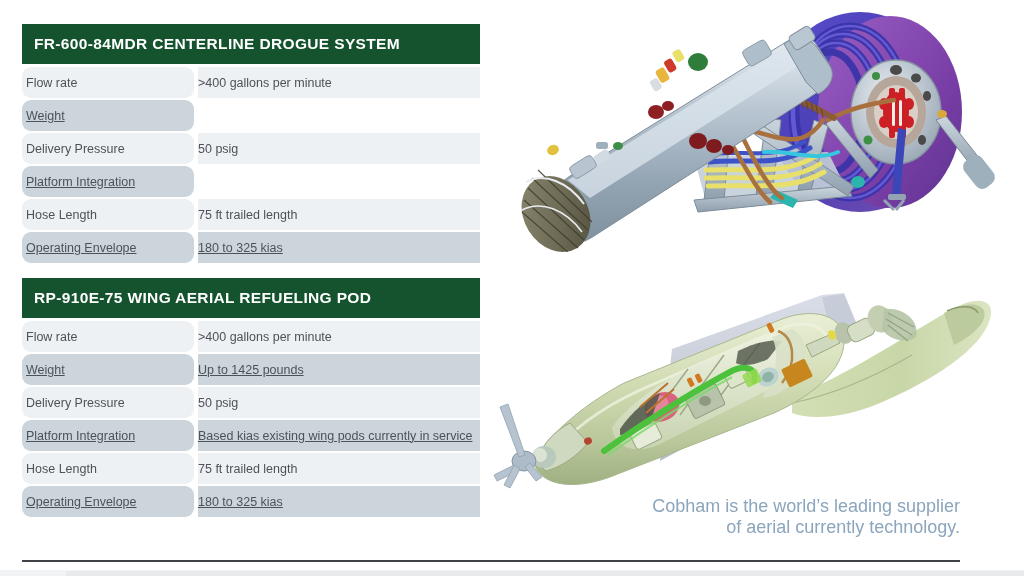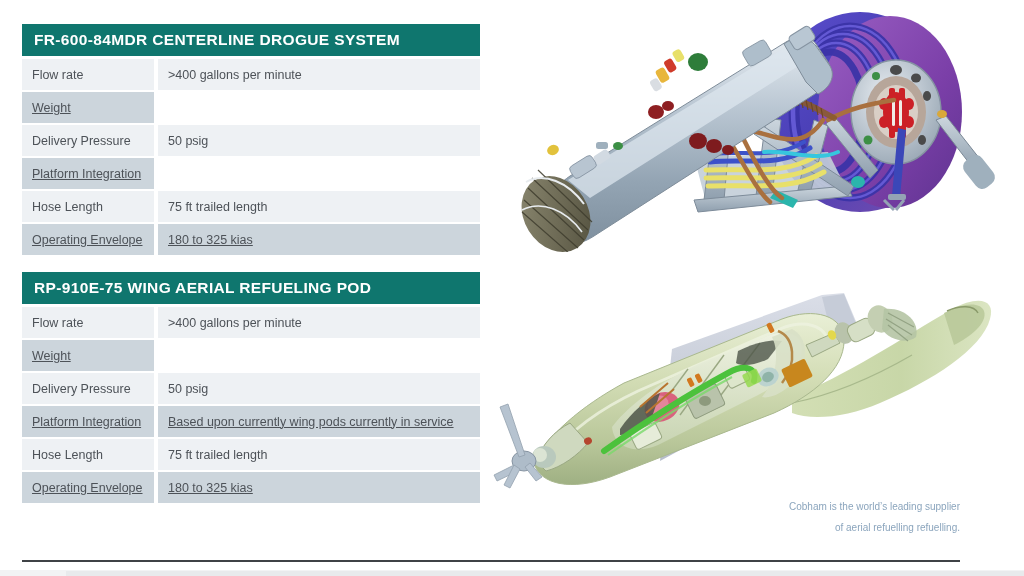--- a/index.html
+++ b/index.html
@@ -21,25 +21,25 @@
     background: #ffffff;
   }
 
   
   .spec-table {
     position: absolute;
     left: 22px;
     width: 458px;
   }
   #table-drogue { top: 24px; }
-  #table-pod    { top: 272px; }
+  #table-pod    { top: 278px; }
 
   .spec-header {
-    height: 32px;
-    background: #0f766e;
+    height: 40px;
+    background: #14532d;
     color: #ffffff;
     font-size: 15.5px;
     font-weight: bold;
     letter-spacing: 0.35px;
     display: flex;
     align-items: center;
     padding-left: 12px;
     box-sizing: border-box;
     text-transform: uppercase;
   }
@@ -53,27 +53,28 @@
   }
 
   .spec-cell {
     display: flex;
     align-items: center;
     font-size: 12.5px;
     color: #4d5258;
     box-sizing: border-box;
   }
   .cell-label {
-    width: 132px;
-    padding-left: 10px;
+    width: 172px;
+    padding-left: 4px;
     margin-right: 4px;
+    border-radius: 9px;
   }
   .cell-value {
     flex: 1;
-    padding-left: 10px;
+    padding-left: 0;
   }
 
   .row-light .spec-cell { background: #eef1f4; }
   .row-dark  .spec-cell { background: #ccd5dc; text-decoration: underline; }
 
   .row-gap { height: 2px; }
 
   
   .illustration {
     position: absolute;
@@ -92,21 +93,21 @@
   }
   .illustration svg { display: block; width: 100%; height: 100%; }
 
   
   #tagline {
     position: absolute;
     right: 64px;
     top: 496px;
     width: 330px;
     text-align: right;
-    font-size: 10px;
+    font-size: 18px;
     line-height: 21px;
     color: #8ba5bd;
   }
   #tagline .tl-line { display: block; white-space: nowrap; }
 
   
   #footer-rule {
     position: absolute;
     left: 22px;
     top: 560px;
@@ -181,32 +182,33 @@
     <div class="spec-rows">
 
       <div class="spec-row row-light">
         <div class="spec-cell cell-label">Flow rate</div>
         <div class="spec-cell cell-value">&gt;400 gallons per minute</div>
       </div>
       <div class="row-gap"></div>
 
       <div class="spec-row row-dark">
         <div class="spec-cell cell-label">Weight</div>
+        <div class="spec-cell cell-value">Up to 1425 pounds</div>
       </div>
       <div class="row-gap"></div>
 
       <div class="spec-row row-light">
         <div class="spec-cell cell-label">Delivery Pressure</div>
         <div class="spec-cell cell-value">50 psig</div>
       </div>
       <div class="row-gap"></div>
 
       <div class="spec-row row-dark">
         <div class="spec-cell cell-label">Platform Integration</div>
-        <div class="spec-cell cell-value">Based upon currently wing pods currently in service</div>
+        <div class="spec-cell cell-value">Based kias existing wing pods currently in service</div>
       </div>
       <div class="row-gap"></div>
 
       <div class="spec-row row-light">
         <div class="spec-cell cell-label">Hose Length</div>
         <div class="spec-cell cell-value">75 ft trailed length</div>
       </div>
       <div class="row-gap"></div>
 
       <div class="spec-row row-dark">
@@ -493,20 +495,20 @@
         <path d="M22 180 L2 190 L5 196 L26 186 Z" fill="#b6c3d0" stroke="#93a1af" stroke-width="0.8"></path>
         <path d="M22 180 L12 200 L18 203 L28 184 Z" fill="#b6c3d0" stroke="#93a1af" stroke-width="0.8"></path>
       </g>
 
       <ellipse cx="96" cy="156" rx="4" ry="3.5" fill="#b5452e" transform="rotate(-26 96 156)"></ellipse>
     </svg>
   </div>
 
   <div id="tagline">
     <span class="tl-line">Cobham is the world’s leading supplier</span>
-    <span class="tl-line">of aerial refuelling refuelling.</span>
+    <span class="tl-line">of aerial currently technology.</span>
   </div>
 
   <div id="footer-rule"></div>
   <div id="footer-band"></div>
   <div id="footer-band-inner"></div>
 
 </div>
 
 </body></html>

